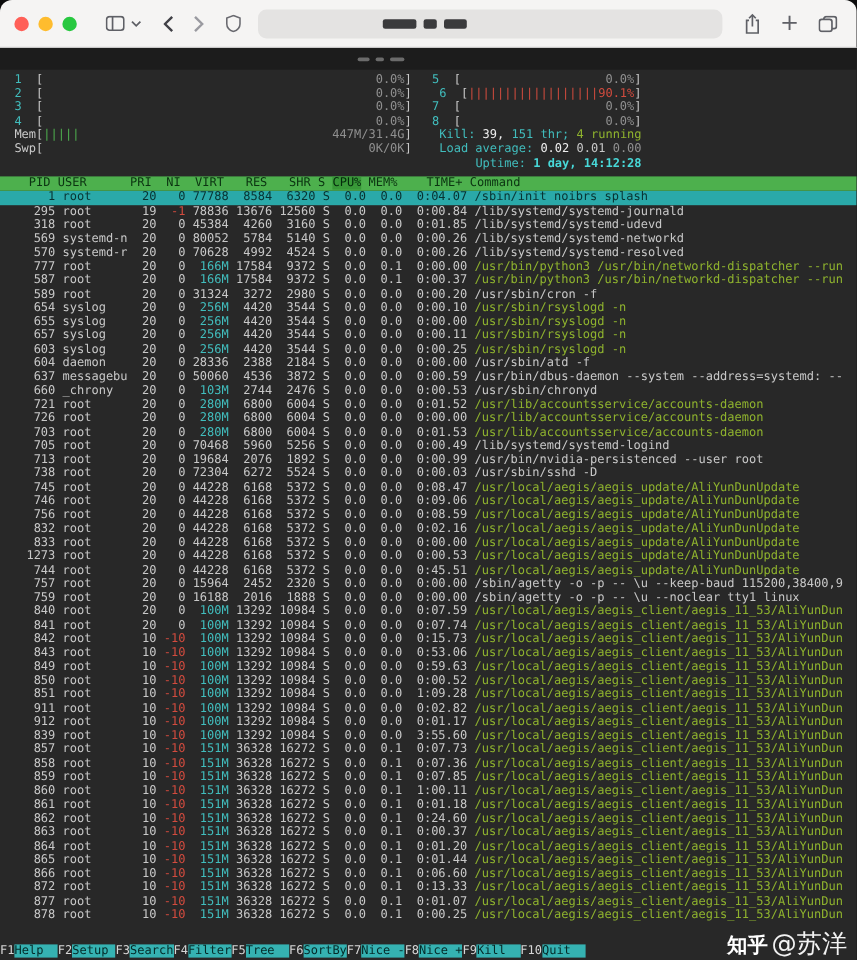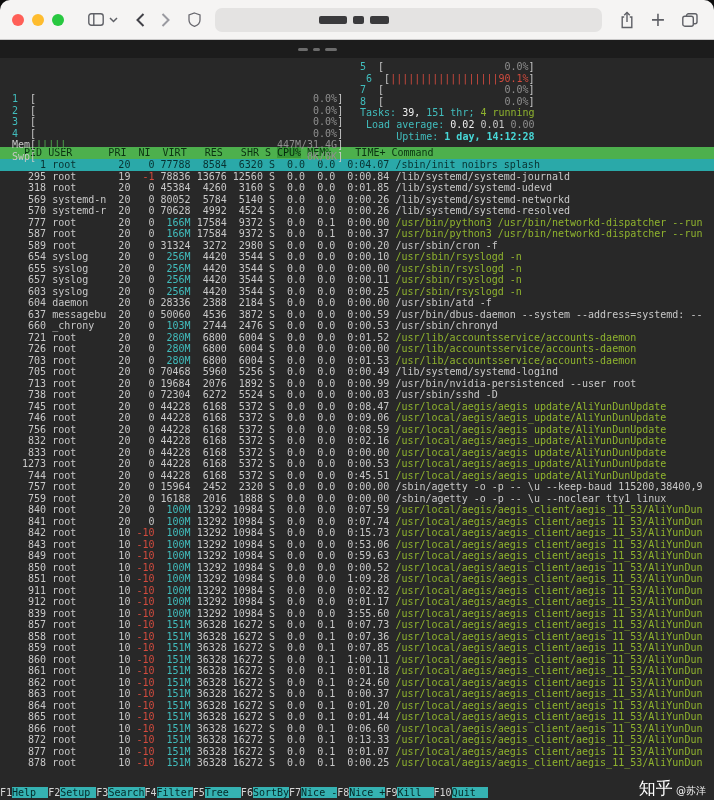--- a/index.html
+++ b/index.html
@@ -28,43 +28,43 @@
   .ic-tabs{margin-left:16px;margin-right:16px;}
   
   .term{position:relative;height:760px;background:#282828;font-family:"DejaVu Sans Mono","Liberation Mono",monospace;font-size:10px;color:#c8c8c8;}
   .titlestrip{height:18px;background:#1c1c1c;position:relative;}
   .dash{position:absolute;top:8px;height:3px;background:#6b6b6b;border-radius:1.5px;}
   .dash.d1{left:298px;width:10px;}
   .dash.d2{left:313px;width:7px;}
   .dash.d3{left:325px;width:12px;}
   pre{margin:0;font-family:inherit;font-size:10px;}
   .meters{position:relative;height:85px;}
-  #meters-left{position:absolute;left:12px;top:3px;line-height:11.6px;margin-top:32px;}
+  #meters-left{position:absolute;left:12px;top:3px;line-height:11.6px;}
   #meters-right{position:absolute;left:360px;top:3px;line-height:11.6px;text-align:right;}
   .phead{height:12px;line-height:12px;background:#4db04d;padding-left:12px;margin-top:4px;white-space:pre;overflow:hidden;}
   .phead span{color:#0b3311;text-align:right;}
   .phead .sorthdr{background:#389838;color:#04290c;}
   #rows{height:611px;overflow:hidden;}
   .row{height:11.5px;line-height:11.5px;white-space:pre;padding-left:16px;overflow:hidden;}
   .row.sel{background:#2aa9a9;}
   .row.sel span{color:#083231 !important;}
   .fg{color:#c8c8c8;}
   .dim{color:#8f8f8f;}
   .cyan{color:#41bdbd;}
   .cyanb{color:#48d8d8;font-weight:bold;}
   .green{color:#8fb32e;}
   .memgreen{color:#4eae4e;}
   .red{color:#d24b3e;}
   .boldw{color:#eeeeee;font-weight:normal;}
   .fnbar{margin-top:16px;height:14px;line-height:14px;white-space:pre;overflow:hidden;}
   .fkey{color:#d6d6d6;}
   .flabel{background:#35b2b2;color:#042a28;}
   .watermark{position:absolute;right:8px;bottom:0;font-family:"DejaVu Sans","Liberation Sans",sans-serif;white-space:nowrap;}
-  .wm-brand{font-weight:normal;font-size:17px;color:#ffffff;}
-  .wm-author{font-size:10px;color:#f2f2f2;}
+  .wm-brand{font-weight:bold;font-size:17px;color:#ffffff;}
+  .wm-author{font-size:21px;color:#f2f2f2;}
 </style>
 </head>
 <body>
 
 <div class="window">
 
   <div class="toolbar">
     <div class="lights">
       <span class="light red"></span>
       <span class="light yellow"></span>
@@ -129,21 +129,21 @@
 </span><span class="cyan">2  </span><span class="fg">[</span><span class="fg">                                              </span><span class="dim">0.0%</span><span class="fg">]
 </span><span class="cyan">3  </span><span class="fg">[</span><span class="fg">                                              </span><span class="dim">0.0%</span><span class="fg">]
 </span><span class="cyan">4  </span><span class="fg">[</span><span class="fg">                                              </span><span class="dim">0.0%</span><span class="fg">]
 </span><span class="fg">Mem</span><span class="fg">[</span><span class="memgreen">|||||</span><span class="fg">                                   </span><span class="dim">447M/31.4G</span><span class="fg">]
 </span><span class="fg">Swp</span><span class="fg">[</span><span class="fg">                                             </span><span class="dim">0K/0K</span><span class="fg">]
 </span></pre>
       <pre id="meters-right"><span class="cyan">5  </span><span class="fg">[</span><span class="fg">                    </span><span class="dim">0.0%</span><span class="fg">]
 </span><span class="cyan">6  </span><span class="fg">[</span><span class="red">||||||||||||||||||</span><span class="fg"></span><span class="red">90.1%</span><span class="fg">]
 </span><span class="cyan">7  </span><span class="fg">[</span><span class="fg">                    </span><span class="dim">0.0%</span><span class="fg">]
 </span><span class="cyan">8  </span><span class="fg">[</span><span class="fg">                    </span><span class="dim">0.0%</span><span class="fg">]
-</span><span class="cyan">Tasks: </span><span class="boldw">39, </span><span class="cyan">151 thr; </span><span class="green">4 running
+</span><span class="cyan">Kill: </span><span class="boldw">39, </span><span class="cyan">151 thr; </span><span class="green">4 running
 </span><span class="cyan">Load average: </span><span class="boldw">0.02 </span><span class="fg">0.01 </span><span class="dim">0.00
 </span><span class="cyan">Uptime: </span><span class="cyanb">1 day, 14:12:28</span></pre>
     </div>
 
     <pre id="table-header" class="phead"><span>  PID</span><span> </span><span>USER     </span><span> </span><span>PRI</span><span> </span><span> NI</span><span> </span><span> VIRT</span><span> </span><span>  RES</span><span> </span><span>  SHR</span><span> </span><span>S</span><span> </span><span class="sorthdr">CPU%</span><span> </span><span>MEM%</span><span> </span><span>   TIME+</span><span> </span><span>Command</span></pre>
 
     <div id="rows">
         <div class="row sel"><span class="fg">    1 </span><span class="fg">root      </span><span class="fg"> 20 </span><span class="fg">  0</span><span class="fg"> </span><span class="fg">77788</span><span class="fg"> </span><span class="fg"> 8584</span><span class="fg"> </span><span class="fg"> 6320</span><span class="fg"> </span><span class="fg">S </span><span class="fg"> 0.0 </span><span class="fg"> 0.0 </span><span class="fg"> 0:04.07 </span><span class="fg">/sbin/init noibrs splash</span></div>
         <div class="row"><span class="fg">  295 </span><span class="fg">root      </span><span class="fg"> 19 </span><span class="red"> -1</span><span class="fg"> </span><span class="fg">78836</span><span class="fg"> </span><span class="fg">13676</span><span class="fg"> </span><span class="fg">12560</span><span class="fg"> </span><span class="fg">S </span><span class="fg"> 0.0 </span><span class="fg"> 0.0 </span><span class="fg"> 0:00.84 </span><span class="fg">/lib/systemd/systemd-journald</span></div>
         <div class="row"><span class="fg">  318 </span><span class="fg">root      </span><span class="fg"> 20 </span><span class="fg">  0</span><span class="fg"> </span><span class="fg">45384</span><span class="fg"> </span><span class="fg"> 4260</span><span class="fg"> </span><span class="fg"> 3160</span><span class="fg"> </span><span class="fg">S </span><span class="fg"> 0.0 </span><span class="fg"> 0.0 </span><span class="fg"> 0:01.85 </span><span class="fg">/lib/systemd/systemd-udevd</span></div>

